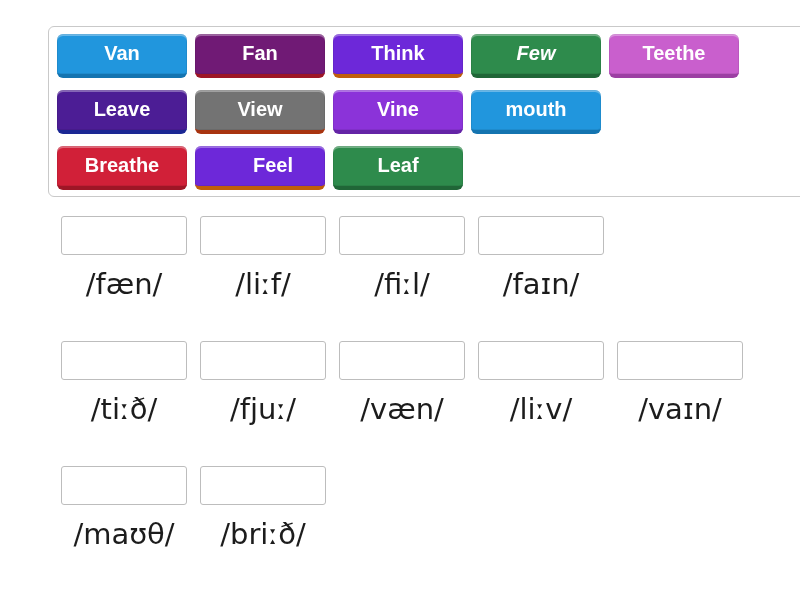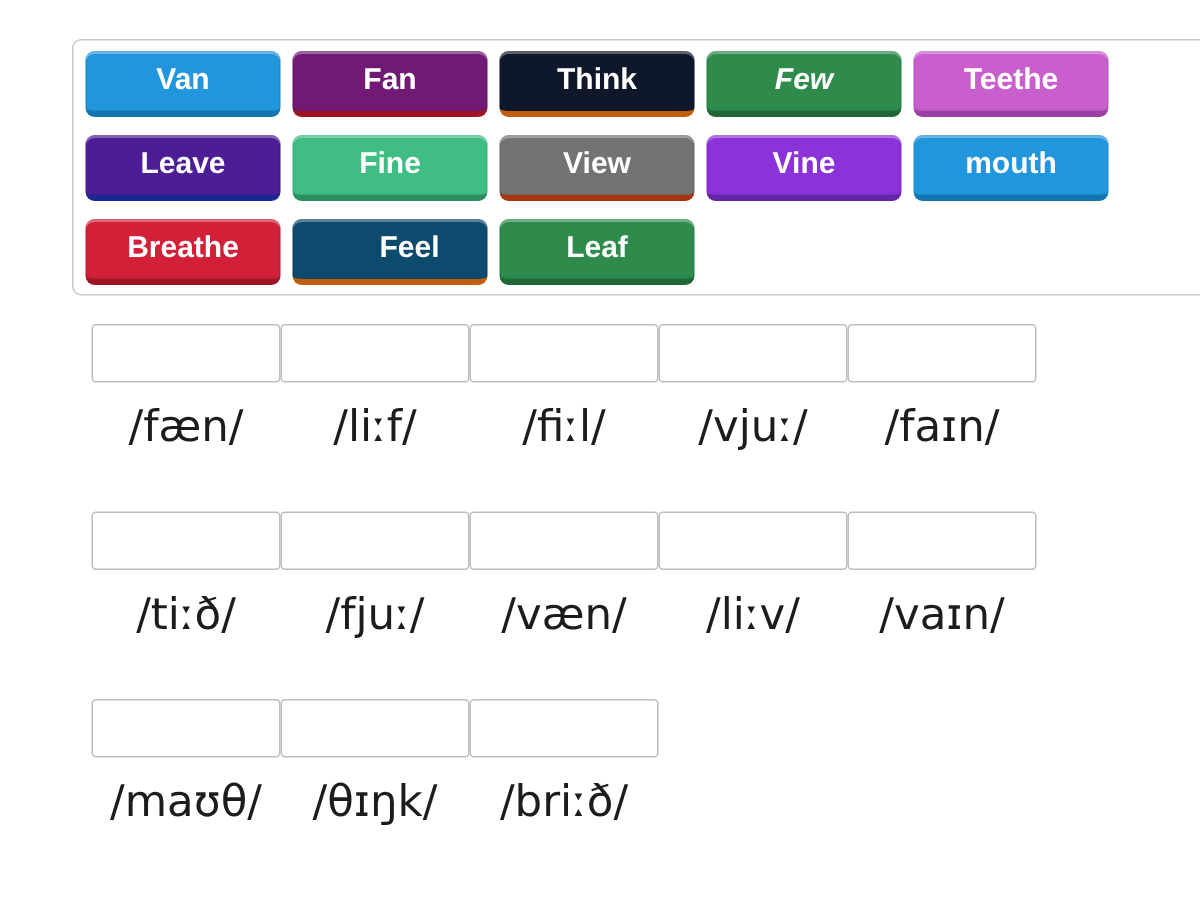--- a/index.html
+++ b/index.html
@@ -36,21 +36,21 @@
     font-size:20px;
     font-weight:bold;
     display:flex; align-items:center; justify-content:center;
     padding:0 4px 2px 4px;
     box-shadow: inset 0 2px 0 rgba(255,255,255,0.32), inset 0 0 0 1px rgba(0,0,0,0.07);
     cursor:pointer;
   }
 
   
   .match-area { position:absolute; left:61px; top:216px; }
-  .match-row { display:flex; margin-bottom:39px; align-items:flex-start; }
+  .match-row { display:flex; gap:13px; margin-bottom:39px; align-items:flex-start; }
   .match-cell { width:126px; display:flex; flex-direction:column; align-items:center; }
   .slot {
     width:126px; height:39px;
     box-sizing:border-box;
     background:#ffffff;
     border:1px solid #bdbdbd;
     border-radius:3px;
   }
   .ipa {
     margin-top:12px;
@@ -61,54 +61,49 @@
     white-space:nowrap;
   }
 </style>
 </head>
 <body>
 
 <div class="board">
     <div class="bank-row">
       <button class="tile" style="background: rgb(33, 150, 221); border-bottom-color: rgb(20, 116, 176);">Van</button>
       <button class="tile" style="background: #701a75; border-bottom-color: rgb(158, 22, 38);">Fan</button>
-      <button class="tile" style="background: #0f172a; border-bottom-color: rgb(192, 94, 11);">Think</button>
+      <button class="tile" style="background: #6d28d9; border-bottom-color: rgb(192, 94, 11);">Think</button>
       <button class="tile" style="background: rgb(46, 139, 76); border-bottom-color: rgb(32, 102, 55); font-style: italic;">Few</button>
       <button class="tile" style="background: rgb(201, 95, 205); border-bottom-color: rgb(156, 63, 163);">Teethe</button>
     </div>
     <div class="bank-row">
       <button class="tile" style="background: #4c1d95; border-bottom-color: rgb(27, 39, 148);">Leave</button>
-      <button class="tile" style="background: rgb(63, 189, 131); border-bottom-color: rgb(43, 143, 96);">Fine</button>
       <button class="tile" style="background: #737373; border-bottom-color: rgb(168, 52, 16);">View</button>
       <button class="tile" style="background: rgb(139, 51, 217); border-bottom-color: rgb(100, 36, 166);">Vine</button>
       <button class="tile" style="background: rgb(33, 150, 221); border-bottom-color: rgb(20, 116, 176);">mouth</button>
     </div>
     <div class="bank-row">
       <button class="tile" style="background: rgb(209, 32, 56); border-bottom-color: rgb(158, 22, 38);">Breathe</button>
-      <button class="tile" style="background: #0c4a6e; border-bottom-color: rgb(192, 94, 11); padding-left: 30px;">Feel</button>
+      <button class="tile" style="background: #6d28d9; border-bottom-color: rgb(192, 94, 11); padding-left: 30px;">Feel</button>
       <button class="tile" style="background: rgb(46, 139, 76); border-bottom-color: rgb(32, 102, 55);">Leaf</button>
     </div>
   </div>
 <div class="match-area">
     <div class="match-row">
       <div class="match-cell">
         <div class="slot" style="border-color: rgb(189, 189, 189);"></div>
         <div class="ipa">/fæn/</div>
       </div>
       <div class="match-cell">
         <div class="slot" style="border-color: rgb(189, 189, 189);"></div>
         <div class="ipa">/liːf/</div>
       </div>
       <div class="match-cell">
         <div class="slot" style="border-color: rgb(189, 189, 189);"></div>
         <div class="ipa">/fiːl/</div>
-      </div>
-      <div class="match-cell">
-        <div class="slot" style="border-color: rgb(189, 189, 189);"></div>
-        <div class="ipa">/vjuː/</div>
       </div>
       <div class="match-cell">
         <div class="slot" style="border-color: rgb(189, 189, 189);"></div>
         <div class="ipa">/faɪn/</div>
       </div>
     </div>
     <div class="match-row">
       <div class="match-cell">
         <div class="slot" style="border-color: rgb(189, 189, 189);"></div>
         <div class="ipa">/tiːð/</div>
@@ -130,20 +125,16 @@
         <div class="ipa">/vaɪn/</div>
       </div>
     </div>
     <div class="match-row">
       <div class="match-cell">
         <div class="slot" style="border-color: rgb(189, 189, 189);"></div>
         <div class="ipa">/maʊθ/</div>
       </div>
       <div class="match-cell">
         <div class="slot" style="border-color: rgb(189, 189, 189);"></div>
-        <div class="ipa">/θɪŋk/</div>
-      </div>
-      <div class="match-cell">
-        <div class="slot" style="border-color: rgb(189, 189, 189);"></div>
         <div class="ipa">/briːð/</div>
       </div>
     </div>
   </div>
 
 </body></html>

